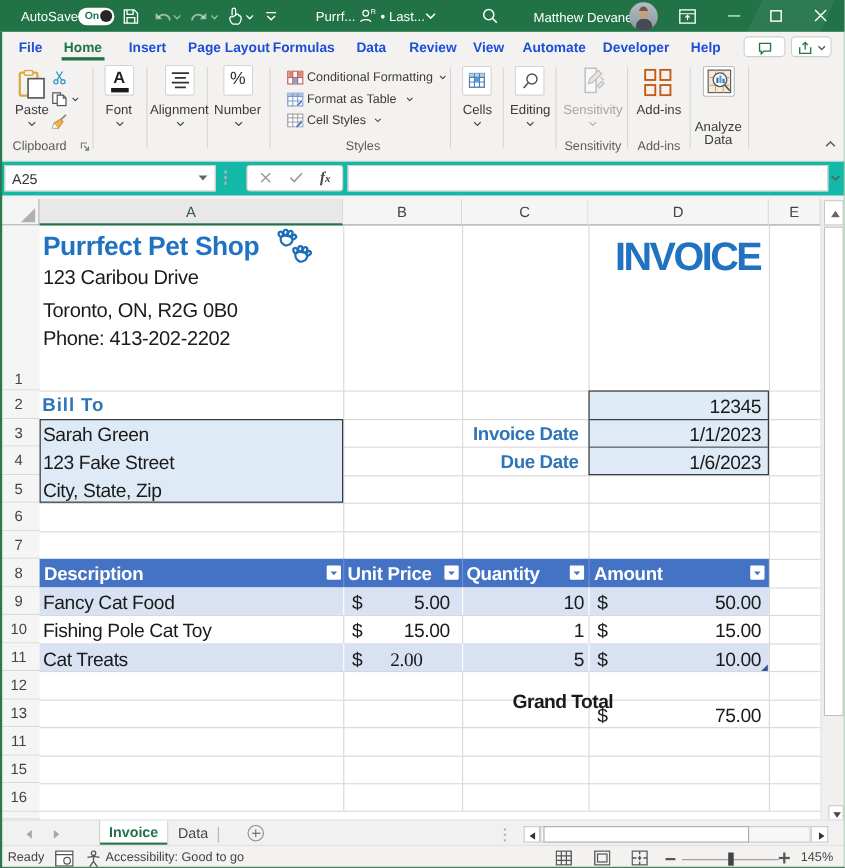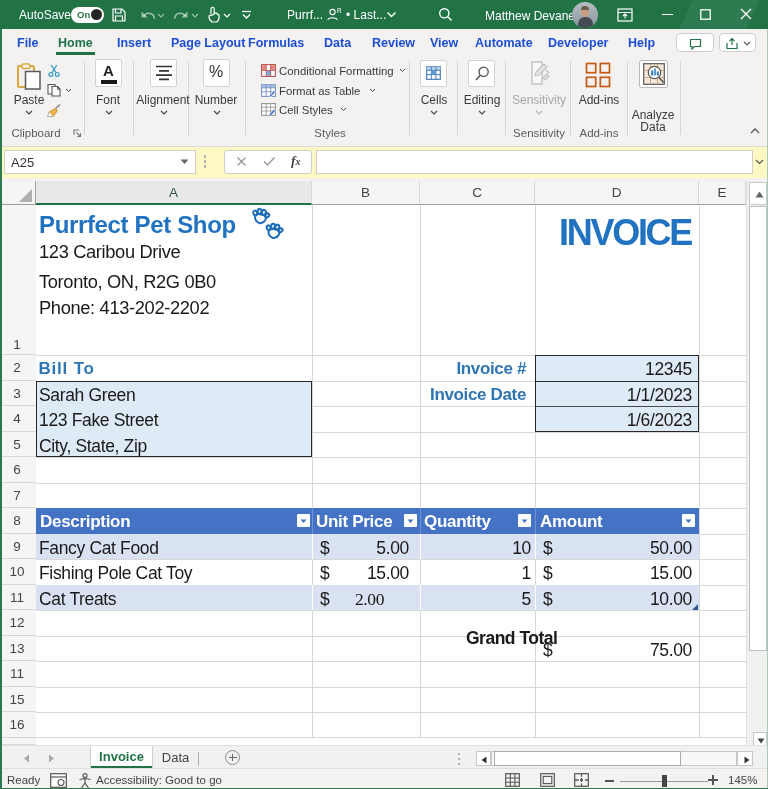--- a/index.html
+++ b/index.html
@@ -12,21 +12,21 @@
 
 #menurow { left:0; top:29px; width:768px; height:28px; background:#f3f2f1; }
 .mtab { position:absolute; top:0; height:28px; line-height:28px; font-size:12.5px; color:#1d4ed8;font-weight:bold; }
 
 #ribbon { left:0; top:57px; width:768px; height:90px; background:#f3f2f1; border-bottom:1px solid #dedcda; }
 .rsep { position:absolute; top:4px; height:74px; width:1px; background:#d8d6d4; }
 .rlabel { position:absolute; font-size:11.5px; color:#5c5b5a; top:70px; text-align:center; }
 .rbtnlabel { position:absolute; font-size:12px; color:#3b3a39; text-align:center; white-space:nowrap; }
 .rbox { position:absolute; background:#fff; border:1px solid #d6d4d2; border-radius:2px; }
 
-#fbar { left:0; top:147px; width:768px; height:31px; background:#fef9c3; }
+#fbar { left:0; top:147px; width:768px; height:31px; background:#14b8a6; }
 .whitebox { position:absolute; background:#fff; border:1px solid #d1cfcd; }
 
 #sheet { left:0; top:178px; width:768px; height:566.5px; background:#fff; }
 .colhead { position:absolute; top:3px; height:24px; background:#f5f5f5; border-right:1px solid #d8d8d8; border-bottom:1px solid #9e9e9e; color:#444; font-size:13.5px; text-align:center; line-height:23px; }
 .rowhead { position:absolute; left:0; width:36px; background:#f5f5f5; border-bottom:1px solid #d8d8d8; color:#444; font-size:13.5px; text-align:center; padding-right:2px; }
 .gridv { position:absolute; width:1px; background:#d8d8d8; }
 .gridh { position:absolute; height:1px; background:#d8d8d8; }
 .cell { position:absolute; font-size:17.5px; letter-spacing:-0.35px; color:#1a1a1a; white-space:nowrap; }
 .bluebold { color:#2e75b6; font-weight:bold; }
 
@@ -413,26 +413,26 @@
   <div class="cell" style="left:39px;top:119.3px;font-size:18.3px;">Phone: 413-202-2202</div>
   <div class="cell" style="left:534px;top:34px;width:157px;text-align:right;font-size:36px;font-weight:bold;color:#2173c2;letter-spacing:-2.3px;">INVOICE</div>
 
   <div class="abs" style="left:36px;top:202.5px;width:276px;height:76.5px;background:#deeaf6;border:1px solid #262626;"></div>
   <div class="abs" style="left:534.5px;top:177px;width:164px;height:76.5px;background:#deeaf6;border:1px solid #262626;">
     <div style="position:absolute;left:0;right:0;top:24.5px;height:1px;background:#2b2b2b;"></div>
     <div style="position:absolute;left:0;right:0;top:50px;height:1px;background:#4a4a4a;"></div>
   </div>
 
   <div class="cell" style="left:38.5px;top:177px;line-height:28px;font-size:17px;"><span class="bluebold" style="letter-spacing:0.8px;">Bill To</span></div>
-  <div class="cell" style="left:420px;top:177px;width:106px;text-align:right;line-height:28px;font-size:17px;"><span class="bluebold">Invoice #</span></div>
   <div class="cell" style="left:534px;top:177px;width:158px;text-align:right;line-height:28px;">12345</div>
   <div class="cell" style="left:420px;top:202.5px;width:106px;text-align:right;line-height:28px;font-size:17px;"><span class="bluebold">Invoice Date</span></div>
   <div class="cell" style="left:39px;top:202.5px;line-height:28px;">Sarah Green</div>
   <div class="cell" style="left:534px;top:202.5px;width:158px;text-align:right;line-height:28px;">1/1/2023</div>
   <div class="cell" style="left:39px;top:228px;line-height:28px;">123 Fake Street</div>
+  <div class="cell" style="left:420px;top:228px;width:106px;text-align:right;line-height:28px;font-size:17px;"><span class="bluebold">Due Date</span></div>
   <div class="cell" style="left:534px;top:228px;width:158px;text-align:right;line-height:28px;">1/6/2023</div>
   <div class="cell" style="left:39px;top:253.5px;line-height:28px;">City, State, Zip</div>
 
   <div class="abs" style="left:36px;top:330px;width:662.5px;height:25.5px;background:#4472c4;">
     <div class="abs" style="left:276px;top:0;width:1px;height:25.5px;background:#6f92d2;"></div>
     <div class="abs" style="left:384px;top:0;width:1px;height:25.5px;background:#6f92d2;"></div>
     <div class="abs" style="left:498.5px;top:0;width:1px;height:25.5px;background:#6f92d2;"></div>
   </div>
   <div class="cell" style="left:40px;top:330px;line-height:27.2px;font-size:17px;letter-spacing:-0.3px;font-weight:bold;color:#fff;">Description</div>
   <div class="cell" style="left:316px;top:330px;line-height:27.2px;font-size:17px;letter-spacing:-0.3px;font-weight:bold;color:#fff;">Unit Price</div>

